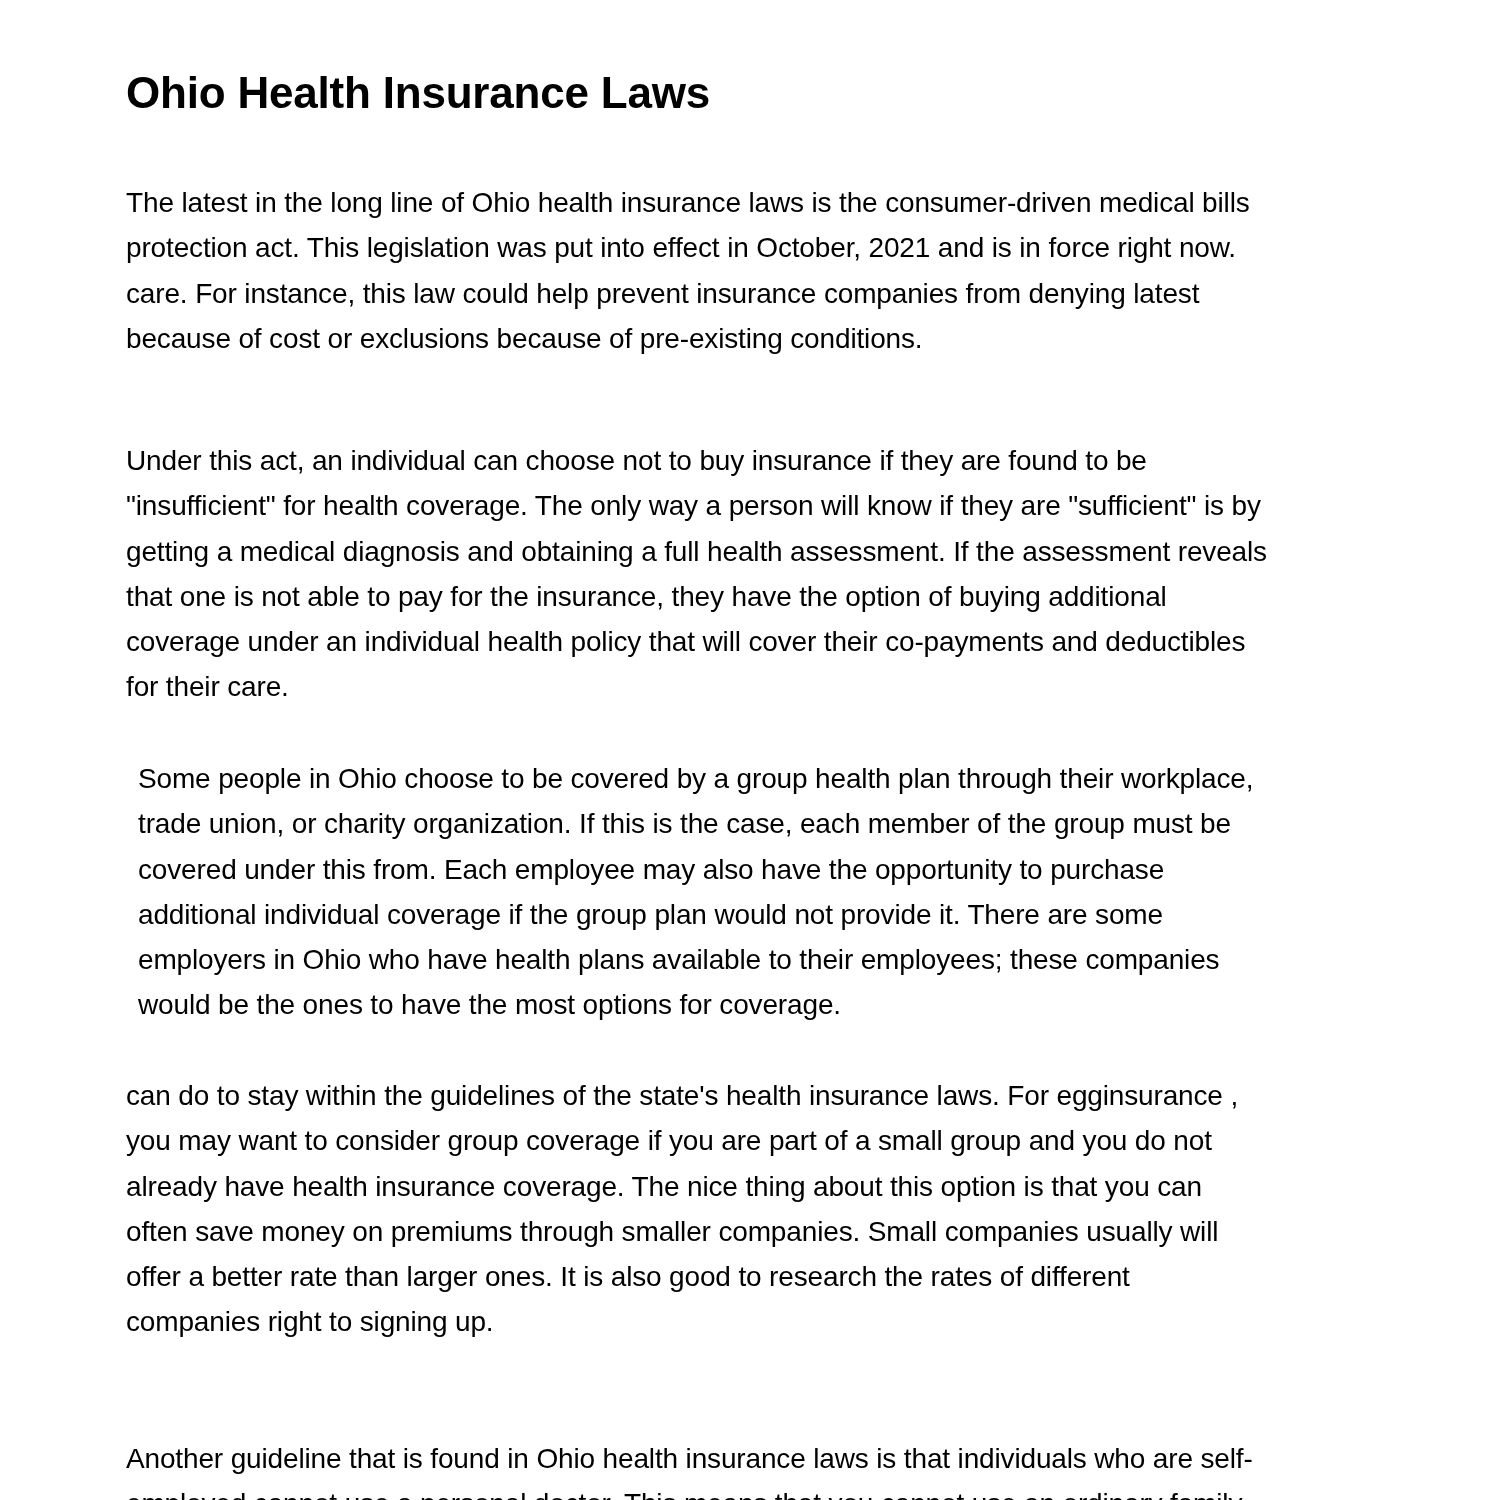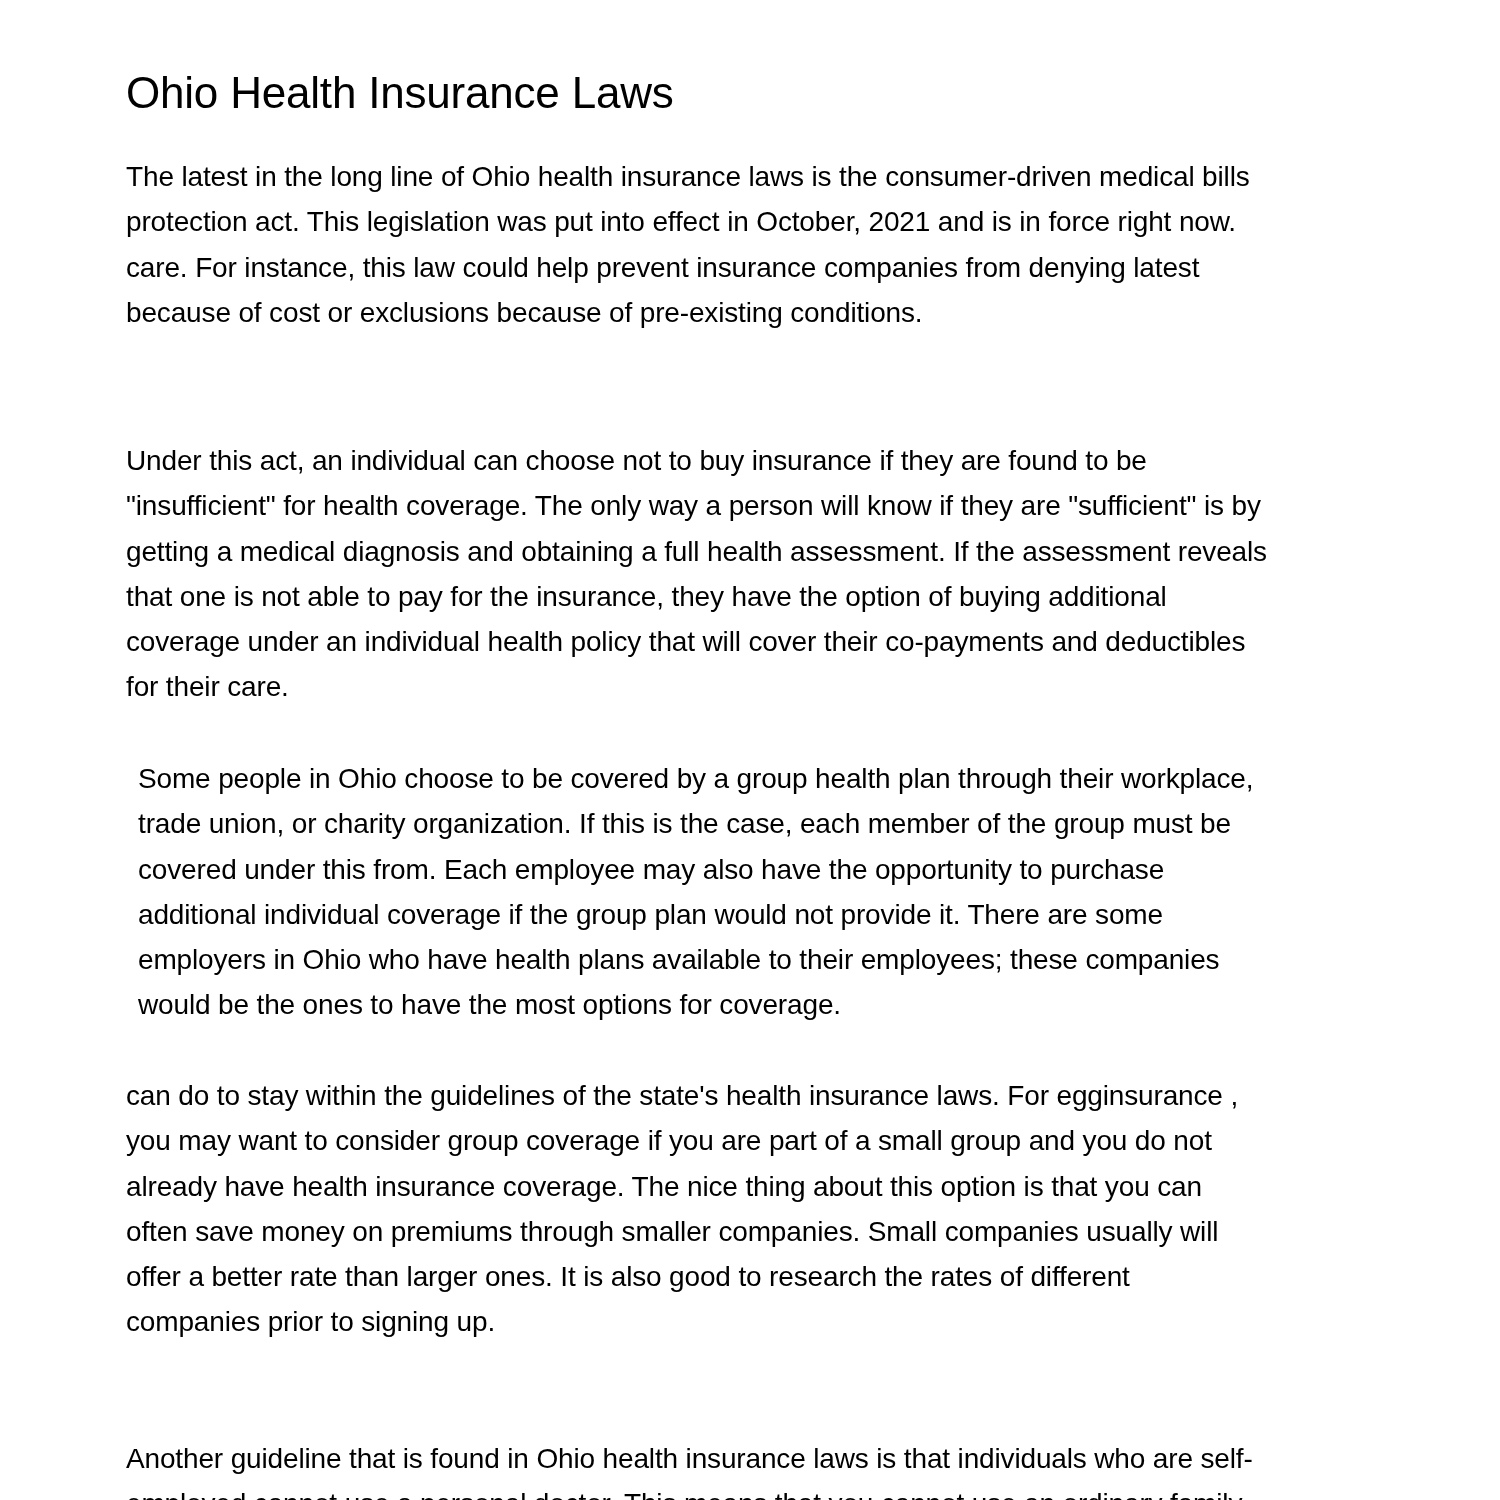--- a/index.html
+++ b/index.html
@@ -20,21 +20,21 @@
       left: 126px;
       top: 0;
       width: 1300px;
     }
     .title {
       position: absolute;
       left: 0;
       top: 66px;
       margin: 0;
       font-size: 44px;
-      font-weight: normal;
+      font-weight: bold;
       line-height: 54px;
       white-space: nowrap;
       letter-spacing: -0.2px;
     }
     .para {
       position: absolute;
       left: 0;
       margin: 0;
     }
     .line {
@@ -45,21 +45,21 @@
       white-space: nowrap;
       letter-spacing: -0.15px;
     }
   </style>
 </head>
 <body>
 
 <div class="page">
   <h1 class="title">Ohio Health Insurance Laws</h1>
 
-  <p class="para" style="top:154px;">
+  <p class="para" style="top:180px;">
     <span class="line">The latest in the long line of Ohio health insurance laws is the consumer-driven medical bills</span>
     <span class="line">protection act. This legislation was put into effect in October, 2021 and is in force right now.</span>
     <span class="line">care. For instance, this law could help prevent insurance companies from denying latest</span>
     <span class="line">because of cost or exclusions because of pre-existing conditions.</span>
   </p>
 
   <p class="para" style="top:438px;">
     <span class="line">Under this act, an individual can choose not to buy insurance if they are found to be</span>
     <span class="line">"insufficient" for health coverage. The only way a person will know if they are "sufficient" is by</span>
     <span class="line">getting a medical diagnosis and obtaining a full health assessment. If the assessment reveals</span>
@@ -76,20 +76,20 @@
     <span class="line">employers in Ohio who have health plans available to their employees; these companies</span>
     <span class="line">would be the ones to have the most options for coverage.</span>
   </p>
 
   <p class="para" style="top:1073px;">
     <span class="line">can do to stay within the guidelines of the state's health insurance laws. For egginsurance ,</span>
     <span class="line">you may want to consider group coverage if you are part of a small group and you do not</span>
     <span class="line">already have health insurance coverage. The nice thing about this option is that you can</span>
     <span class="line">often save money on premiums through smaller companies. Small companies usually will</span>
     <span class="line">offer a better rate than larger ones. It is also good to research the rates of different</span>
-    <span class="line">companies prior to signing up.</span>
+    <span class="line">companies right to signing up.</span>
   </p>
 
   <p class="para" style="top:1436px;">
     <span class="line">Another guideline that is found in Ohio health insurance laws is that individuals who are self-</span>
     <span class="line">employed cannot use a personal doctor. This means that you cannot use an ordinary family</span>
   </p>
 </div>
 
 </body></html>

